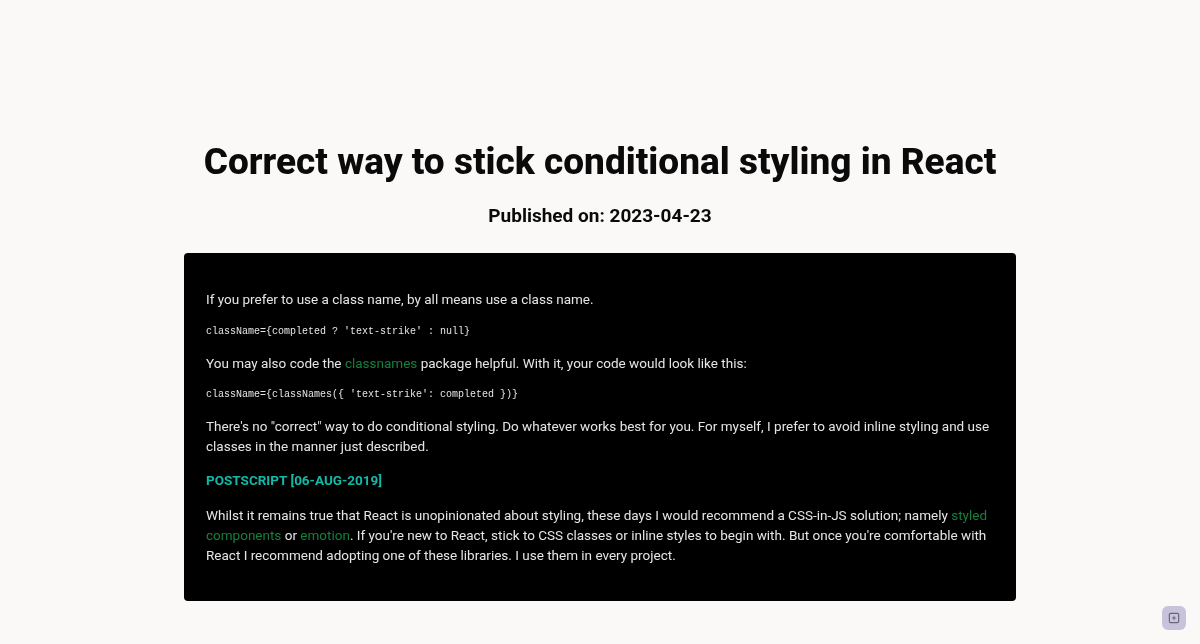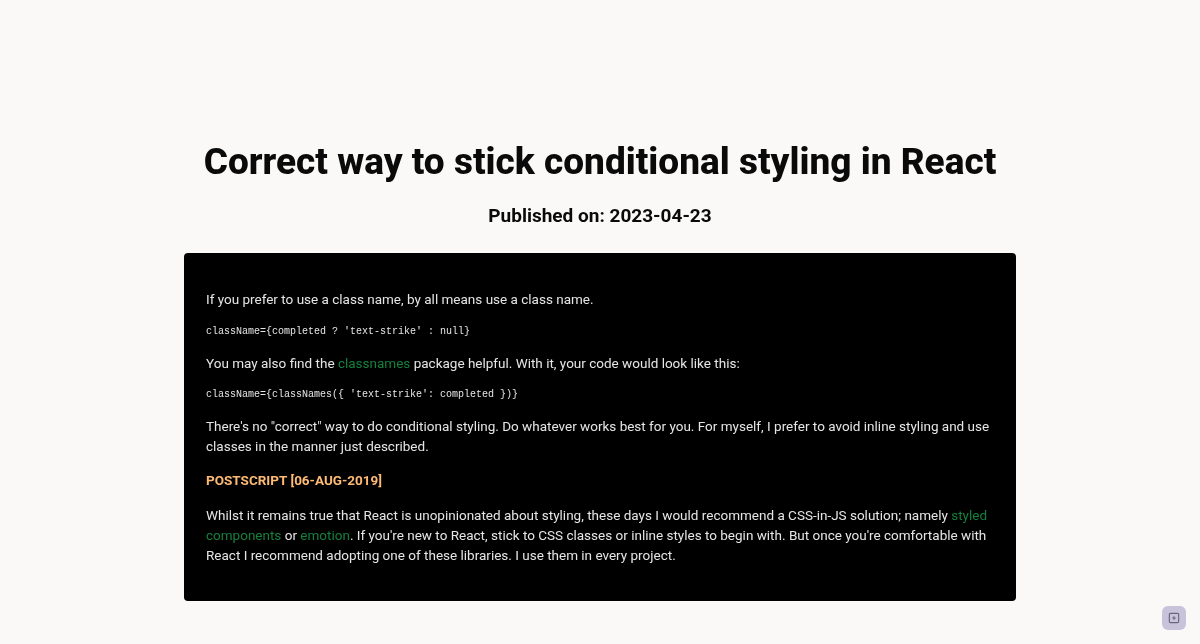--- a/index.html
+++ b/index.html
@@ -56,21 +56,21 @@
       margin-bottom: 14px;
       white-space: pre;
     }
     .link {
       color: #15803d;
       text-decoration: none;
       cursor: pointer;
     }
     .postscript-header {
       font-weight: 700;
-      color: #fdba74;
+      color: #14b8a6;
       margin-bottom: 14px;
     }
     .widget-corner {
       position: fixed;
       bottom: 14px;
       right: 14px;
       width: 24px;
       height: 24px;
       background-color: #c8c3da;
       border-radius: 6px;
@@ -91,21 +91,21 @@
 <body>
 
 <div class="container">
   <h1 class="title">Correct way to stick conditional styling in React</h1>
   <div class="published">Published on: 2023-04-23</div>
 
   <div class="content-box">
     <p>If you prefer to use a class name, by all means use a class name.</p>
     <div class="code-line">className={completed ? 'text-strike' : null}</div>
     <p>
-      <span>You may also find the </span><a class="link">classnames</a><span> package helpful. With it, your code would look like this:</span>
+      <span>You may also code the </span><a class="link">classnames</a><span> package helpful. With it, your code would look like this:</span>
     </p>
     <div class="code-line">className={classNames({ 'text-strike': completed })}</div>
     <p>There's no "correct" way to do conditional styling. Do whatever works best for you. For myself, I prefer to avoid inline styling and use classes in the manner just described.</p>
     <p class="postscript-header">POSTSCRIPT [06-AUG-2019]</p>
     <p>
       <span>Whilst it remains true that React is unopinionated about styling, these days I would recommend a CSS-in-JS solution; namely </span><a class="link">styled components</a><span> or </span><a class="link">emotion</a><span>. If you're new to React, stick to CSS classes or inline styles to begin with. But once you're comfortable with React I recommend adopting one of these libraries. I use them in every project.</span>
     </p>
   </div>
 </div>
 

